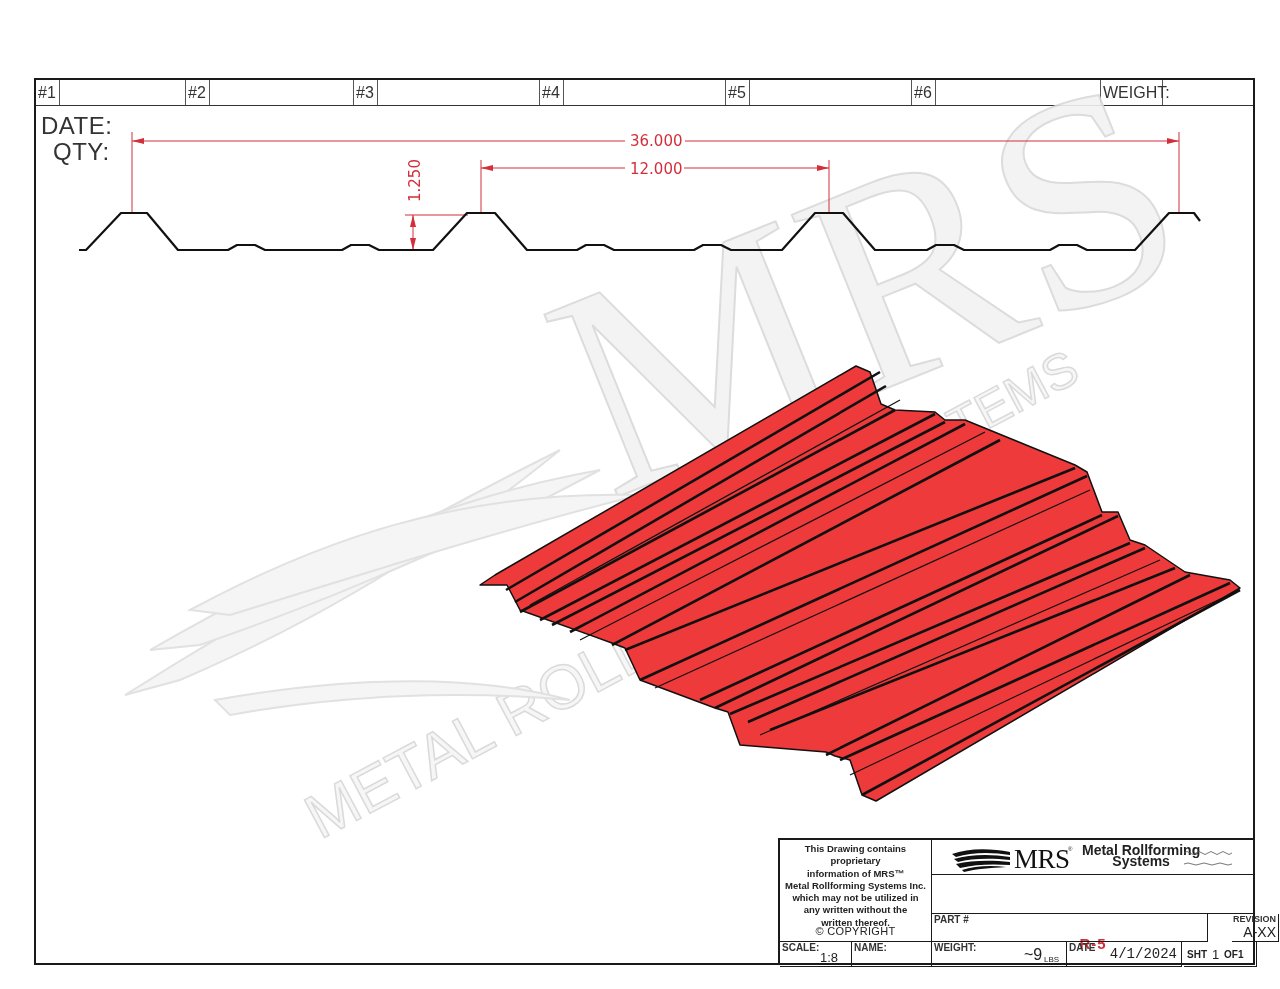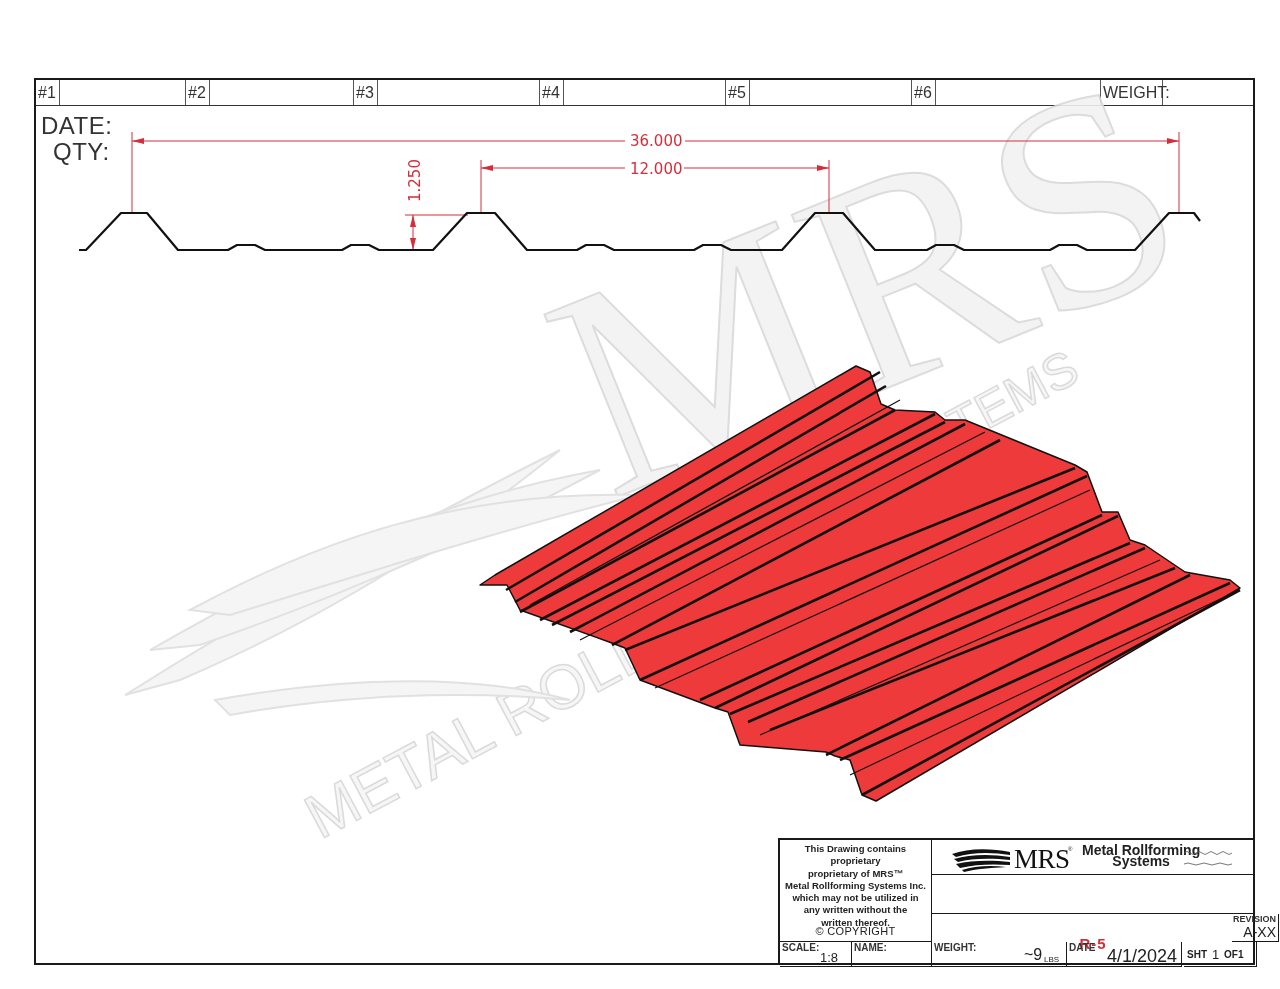--- a/index.html
+++ b/index.html
@@ -112,21 +112,21 @@
       <line x1="655" y1="688" x2="1090" y2="490"></line>
       <line x1="760" y1="735" x2="1160" y2="560"></line>
       <line x1="850" y1="775" x2="1235" y2="592"></line>
     </g>
   </g>
 </svg>
 
 <div class="tb">
   <div class="tb-cell notice" style="left:0;top:0;width:152px;height:102px;">
     <div>This Drawing contains proprietary</div>
-    <div>proprietary of MRS™</div>
+    <div>information of MRS™</div>
     <div>Metal Rollforming Systems Inc.</div>
     <div>which may not be utilized in</div>
     <div>any written without the</div>
     <div>written thereof.</div>
     <div class="copyright">© COPYRIGHT</div>
   </div>
 
   <div class="tb-cell" style="left:152px;top:0;width:323px;height:35px;">
     <svg style="position:absolute;left:18px;top:6px;" width="62" height="26" viewBox="0 0 62 26">
       <path d="M2,8 C18,2 40,2 60,6 L60,9 C42,6 22,6 6,11 Z" fill="#111"></path>
@@ -143,40 +143,44 @@
     <svg style="position:absolute;left:250px;top:8px;" width="55" height="20" viewBox="0 0 55 20">
       <path d="M2,5 q3,-3 6,0 t6,0 t6,0 t6,0 t6,0 t6,0 t6,0 t6,0" stroke="#555" stroke-width="0.8" fill="none"></path>
       <path d="M2,16 q4,-2 8,0 t8,0 t8,0 t8,0 t8,0 t8,0" stroke="#555" stroke-width="0.8" fill="none"></path>
     </svg>
   </div>
 
   <div class="tb-cell" style="left:152px;top:35px;width:323px;height:39px;">
     <div class="part-name">R-5</div>
   </div>
 
+  <div class="tb-cell" style="left:152px;top:74px;width:276px;height:28px;">
+    <span class="cap">PART #</span>
+    <span class="val" style="left:40px;top:8px;"></span>
+  </div>
   <div class="tb-cell" style="left:428px;top:74px;width:47px;height:28px;margin-left:24px;">
     <span class="cap" style="font-size:9px;left:1px;">REVISION</span>
     <span class="val" style="right:2px;top:10px;font-size:14px;">A-XX</span>
   </div>
 
   <div class="tb-cell" style="left:0;top:102px;width:72px;height:25px;">
     <span class="cap">SCALE:</span>
     <span class="val" style="left:40px;top:8px;font-size:13px;">1:8</span>
   </div>
   <div class="tb-cell" style="left:72px;top:102px;width:80px;height:25px;">
     <span class="cap">NAME:</span>
     <span class="val" style="left:4px;top:9px;font-size:13px;"></span>
   </div>
   <div class="tb-cell" style="left:152px;top:102px;width:135px;height:25px;">
     <span class="cap">WEIGHT:</span>
     <span class="val" style="left:92px;top:4px;">~9</span>
     <span style="position:absolute;left:112px;top:13px;font-size:8px;">LBS</span>
   </div>
   <div class="tb-cell" style="left:287px;top:102px;width:115px;height:25px;">
     <span class="cap">DATE</span>
-    <span class="val" style="right:4px;top:4px;font-size:18px;">4/1/2024</span>
+    <span class="val" style="right:4px;top:4px;font-size:14px;font-family:Liberation Mono, monospace;">4/1/2024</span>
   </div>
   <div class="tb-cell" style="left:404px;top:102px;width:73px;height:25px;">
     <span style="position:absolute;left:3px;top:7px;font-size:10px;font-weight:bold;">SHT</span>
     <span style="position:absolute;left:28px;top:5px;font-size:13px;">1</span>
     <span style="position:absolute;left:40px;top:7px;font-size:10px;font-weight:bold;">OF1</span>
   </div>
 </div>
 
 </body></html>

